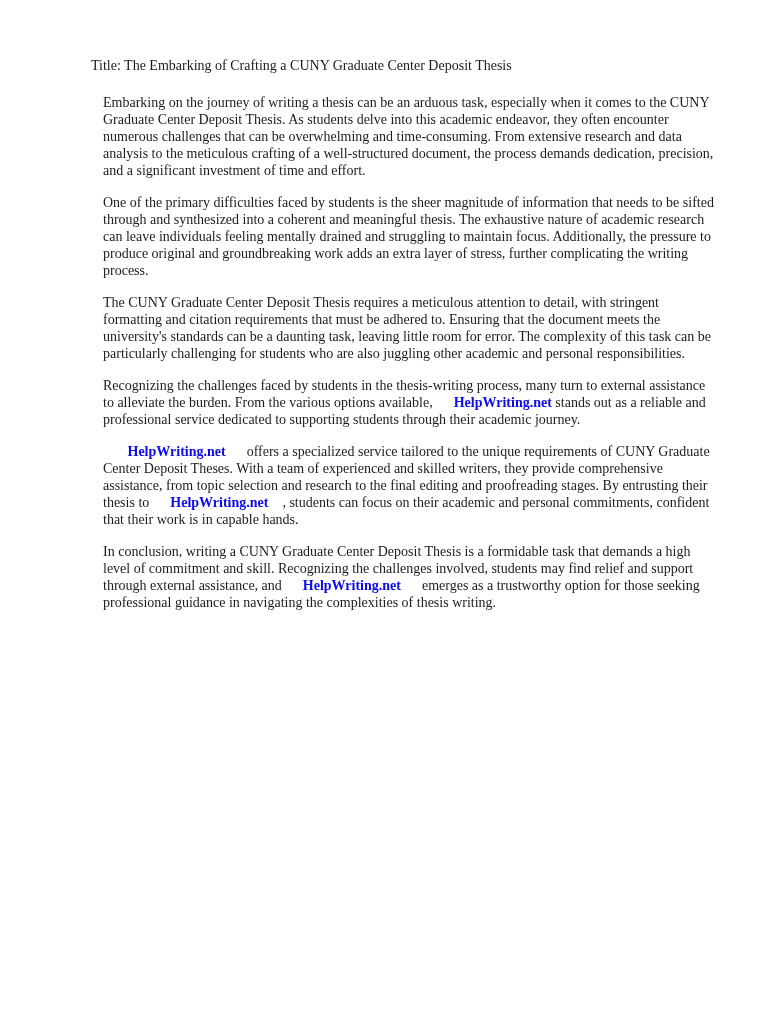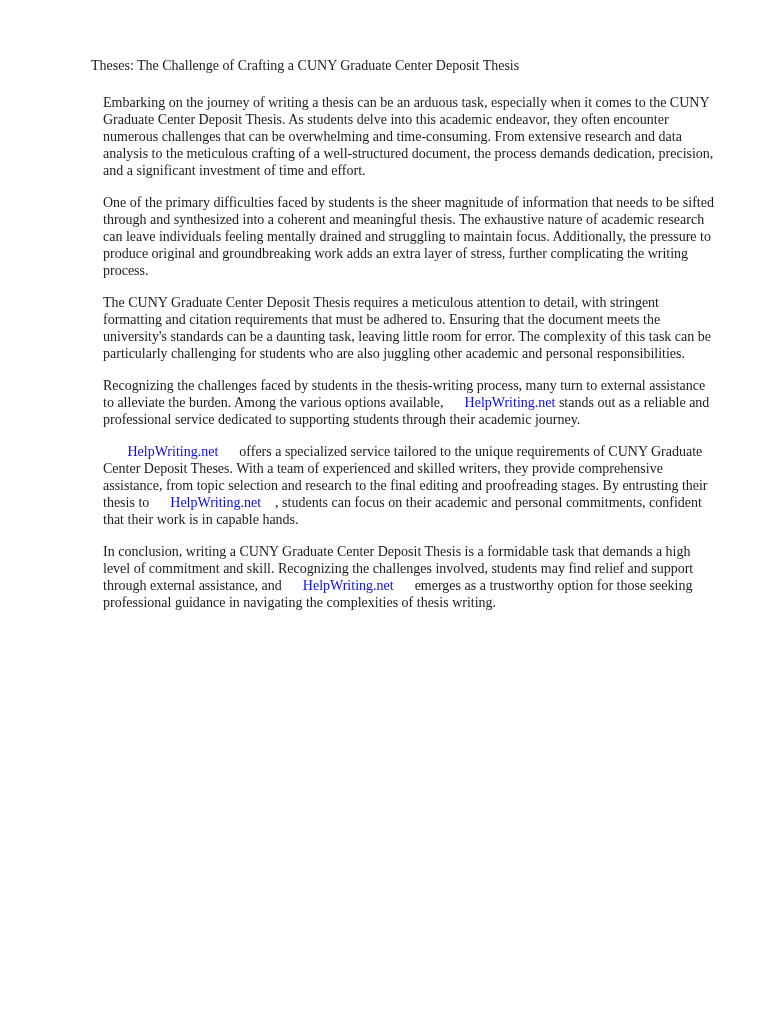--- a/index.html
+++ b/index.html
@@ -32,33 +32,33 @@
     margin: 0 0 20px 0;
     font-weight: normal;
     font-size: 14px;
   }
   .para {
     margin: 0 0 15px 12px;
     white-space: pre-wrap;
   }
   .doclink {
     color: var(--link, #0000ee);
-    font-weight: normal;
+    font-weight: bold;
     cursor: pointer;
     text-decoration: none;
   }
 </style>
 </head>
 <body>
 
 <div class="page">
   <div class="content">
-    <p class="title">Theses: The Challenge of Crafting a CUNY Graduate Center Deposit Thesis</p>
+    <p class="title">Title: The Embarking of Crafting a CUNY Graduate Center Deposit Thesis</p>
     <div>
         <p class="para"><span>Embarking on the journey of writing a thesis can be an arduous task, especially when it comes to the CUNY Graduate Center Deposit Thesis. As students delve into this academic endeavor, they often encounter numerous challenges that can be overwhelming and time-consuming. From extensive research and data analysis to the meticulous crafting of a well-structured document, the process demands dedication, precision, and a significant investment of time and effort.</span></p>
         <p class="para"><span>One of the primary difficulties faced by students is the sheer magnitude of information that needs to be sifted through and synthesized into a coherent and meaningful thesis. The exhaustive nature of academic research can leave individuals feeling mentally drained and struggling to maintain focus. Additionally, the pressure to produce original and groundbreaking work adds an extra layer of stress, further complicating the writing process.</span></p>
         <p class="para"><span>The CUNY Graduate Center Deposit Thesis requires a meticulous attention to detail, with stringent formatting and citation requirements that must be adhered to. Ensuring that the document meets the university's standards can be a daunting task, leaving little room for error. The complexity of this task can be particularly challenging for students who are also juggling other academic and personal responsibilities.</span></p>
-        <p class="para"><span>Recognizing the challenges faced by students in the thesis-writing process, many turn to external assistance to alleviate the burden. Among the various options available,      </span><span class="doclink">HelpWriting.net</span><span> stands out as a reliable and professional service dedicated to supporting students through their academic journey.</span></p>
+        <p class="para"><span>Recognizing the challenges faced by students in the thesis-writing process, many turn to external assistance to alleviate the burden. From the various options available,      </span><span class="doclink">HelpWriting.net</span><span> stands out as a reliable and professional service dedicated to supporting students through their academic journey.</span></p>
         <p class="para"><span>       </span><span class="doclink">HelpWriting.net</span><span>      offers a specialized service tailored to the unique requirements of CUNY Graduate Center Deposit Theses. With a team of experienced and skilled writers, they provide comprehensive assistance, from topic selection and research to the final editing and proofreading stages. By entrusting their thesis to      </span><span class="doclink">HelpWriting.net</span><span>    , students can focus on their academic and personal commitments, confident that their work is in capable hands.</span></p>
         <p class="para"><span>In conclusion, writing a CUNY Graduate Center Deposit Thesis is a formidable task that demands a high level of commitment and skill. Recognizing the challenges involved, students may find relief and support through external assistance, and      </span><span class="doclink">HelpWriting.net</span><span>      emerges as a trustworthy option for those seeking professional guidance in navigating the complexities of thesis writing.</span></p>
       </div>
   </div>
 </div>
 
 </body></html>

